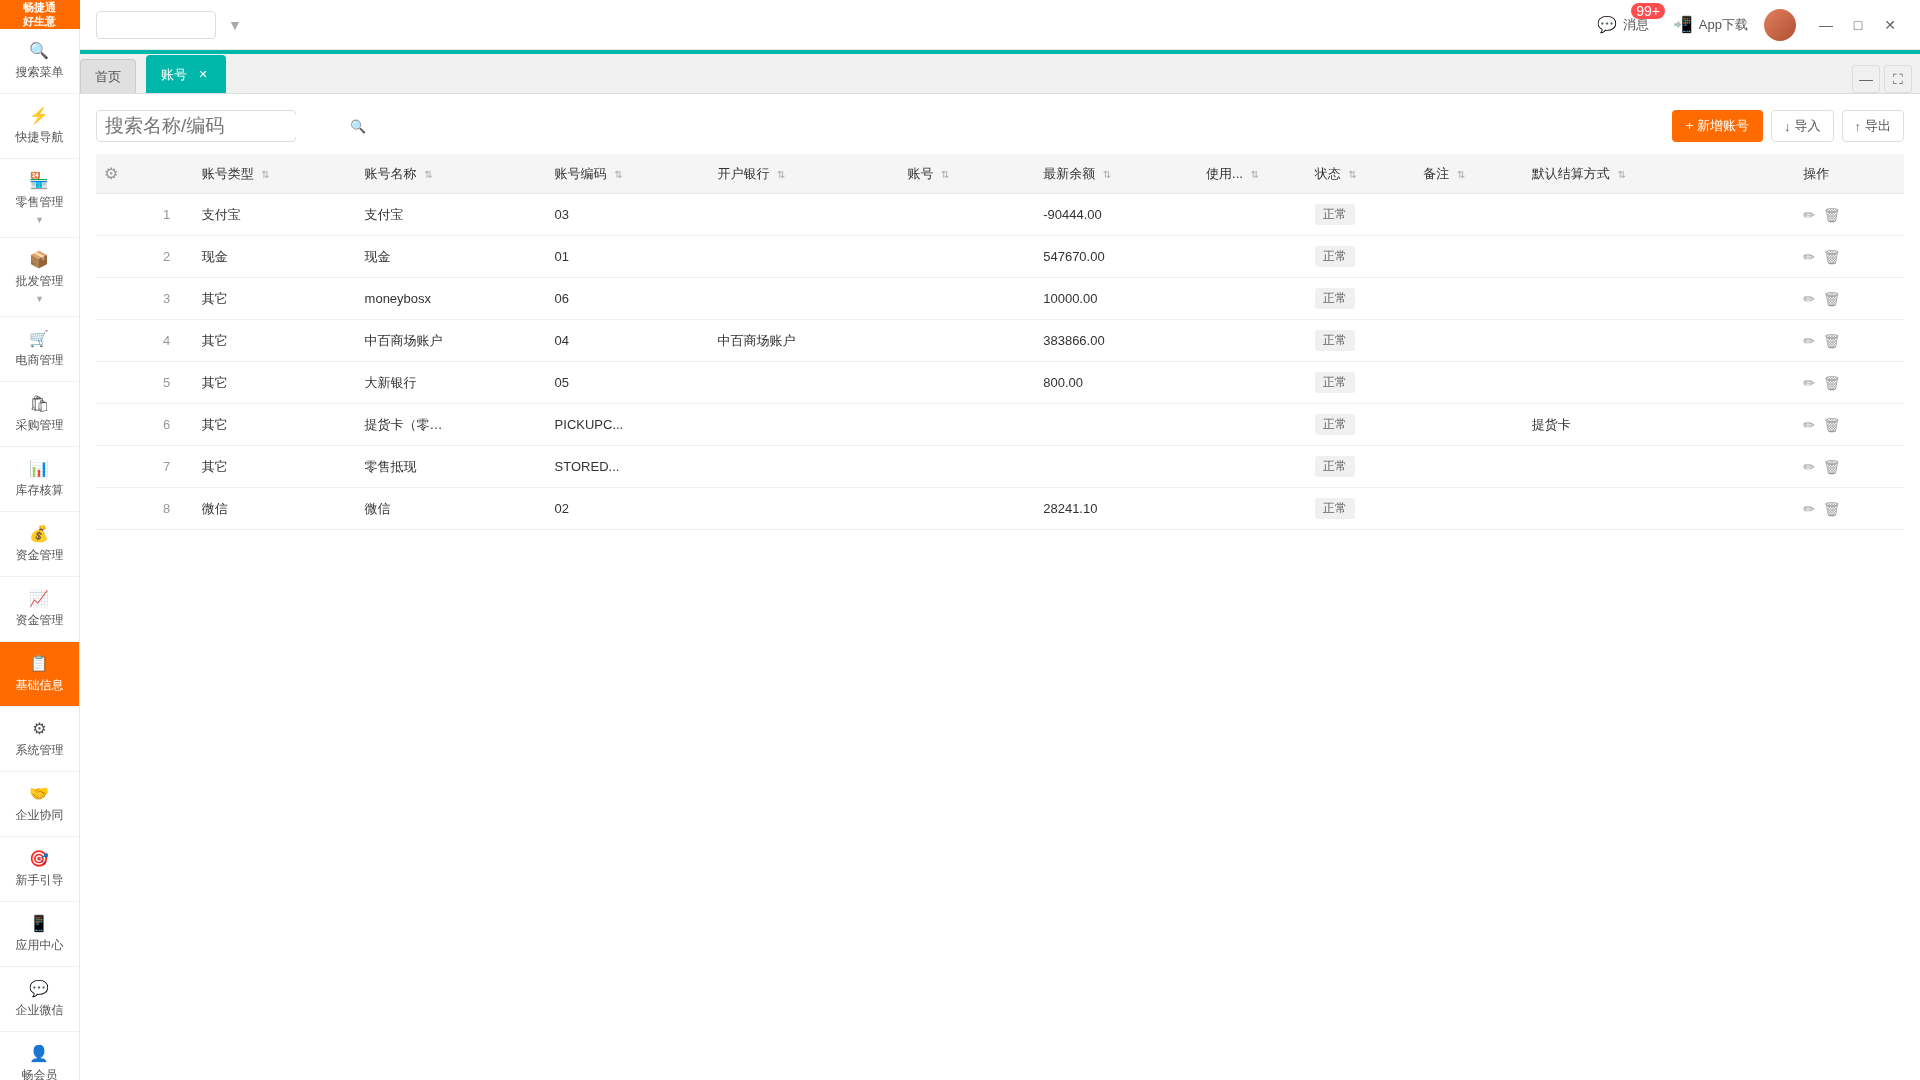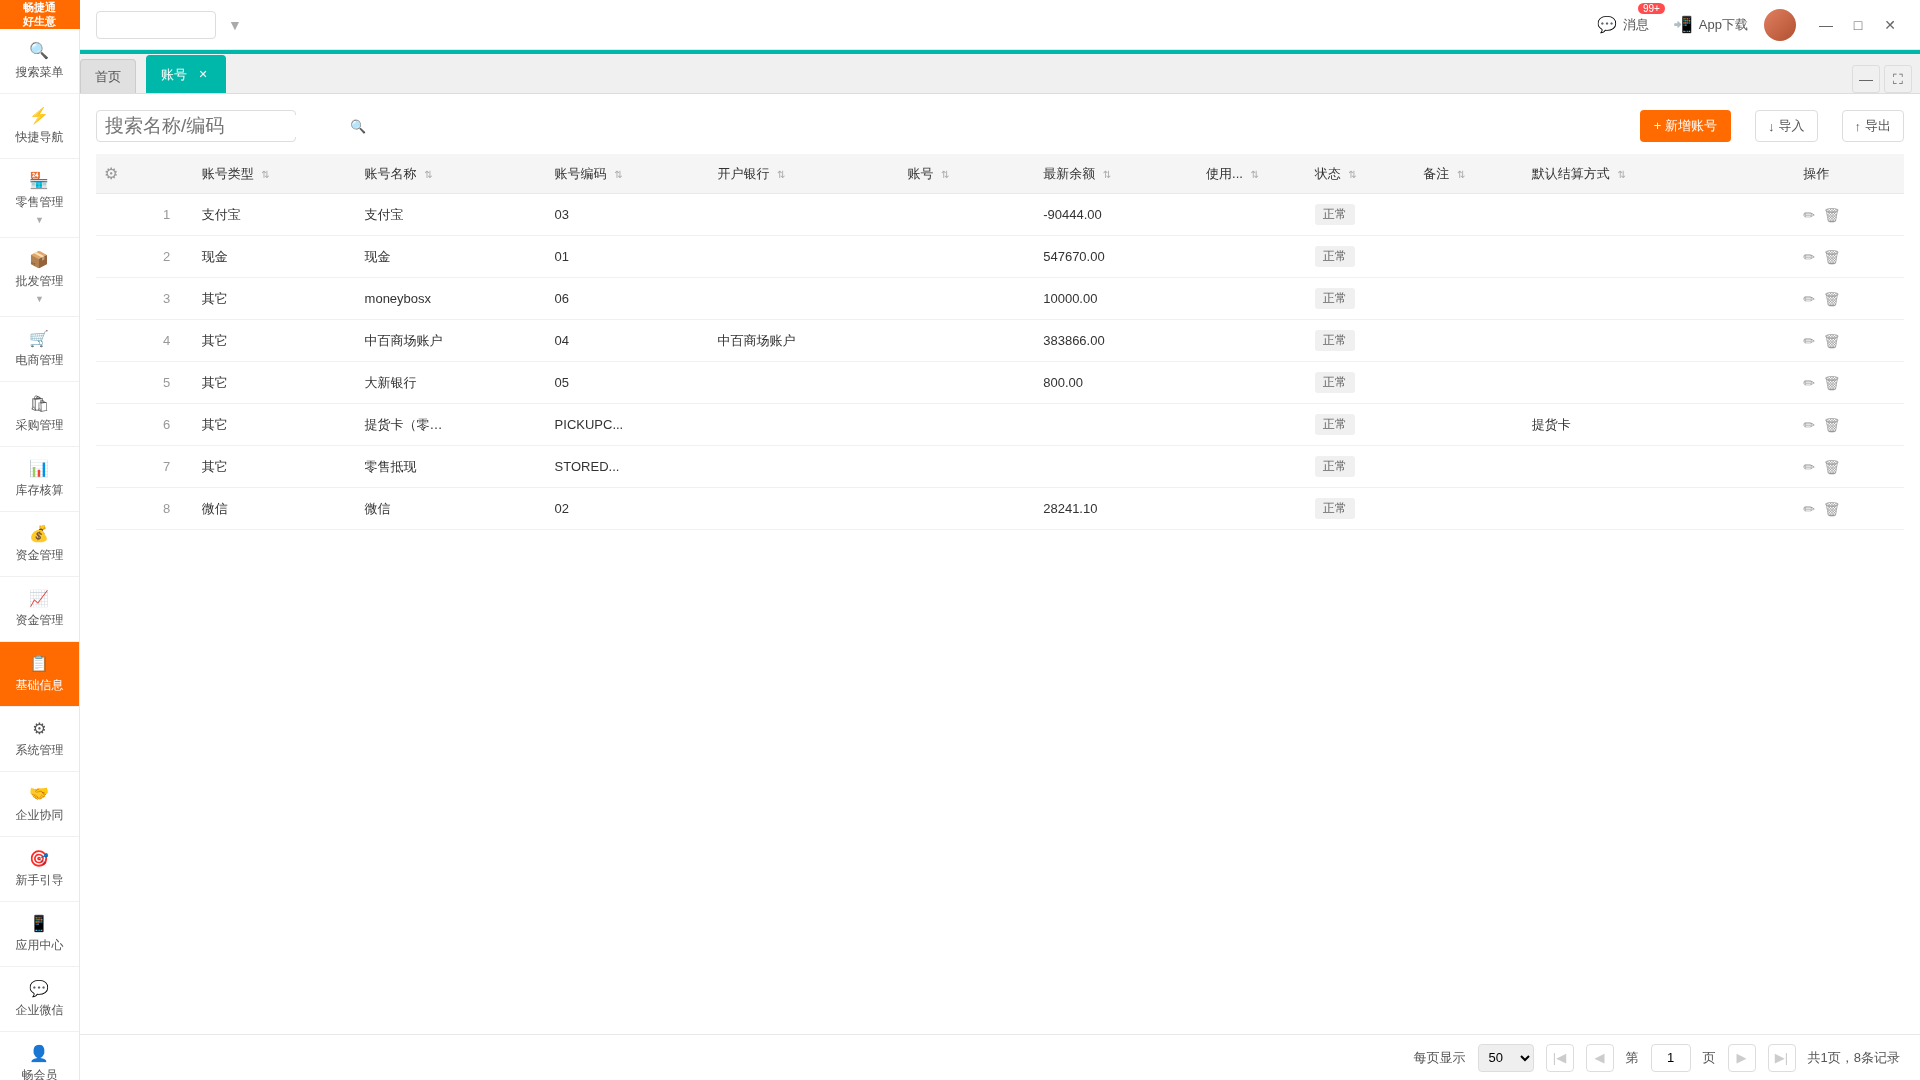--- a/index.html
+++ b/index.html
@@ -89,21 +89,21 @@
       gap: 6px;
       cursor: pointer;
       font-size: 13px;
       color: #555;
       position: relative;
     }
     .badge {
       background: #ff4d4f;
       color: white;
       border-radius: 10px;
-      font-size: 10px;
+      font-size: 14px;
       padding: 0 5px;
       min-width: 18px;
       text-align: center;
       position: absolute;
       top: -8px;
       right: -8px;
     }
     .avatar {
       width: 32px;
       height: 32px;
@@ -178,21 +178,21 @@
       height: 32px;
       width: 200px;
     }
     .search-box input {
       border: none;
       outline: none;
       font-size: 13px;
       flex: 1;
     }
     .search-icon { color: #999; cursor: pointer; }
-    .toolbar-right { display: flex; gap: 24px; align-items: flex-end; }
+    .toolbar-right { display: flex; gap: 8px; align-items: flex-end; }
     .btn-primary {
       background: #ff6b00;
       color: white;
       border: none;
       border-radius: 4px;
       padding: 0 14px;
       height: 32px;
       cursor: pointer;
       font-size: 13px;
       display: flex;
@@ -673,29 +673,13 @@
         <div class="action-icons">
           <span class="action-icon" title="编辑">✏</span>
           <span class="action-icon" title="删除">🗑</span>
         </div>
       </td>
     </tr>
         </tbody>
     </table>
   </div>
 
-  <div class="pagination-bar">
-    <span>每页显示</span>
-    <select class="page-size-select">
-      <option>20</option>
-      <option selected="">50</option>
-      <option>100</option>
-    </select>
-    <button class="page-nav-btn disabled">|◀</button>
-    <button class="page-nav-btn disabled">◀</button>
-    <span>第</span>
-    <input class="page-input" type="text" value="1" style="">
-    <span>页</span>
-    <button class="page-nav-btn disabled">▶</button>
-    <button class="page-nav-btn disabled">▶|</button>
-    <span>共1页，8条记录</span>
-  </div>
 </div>
 
 </body></html>

